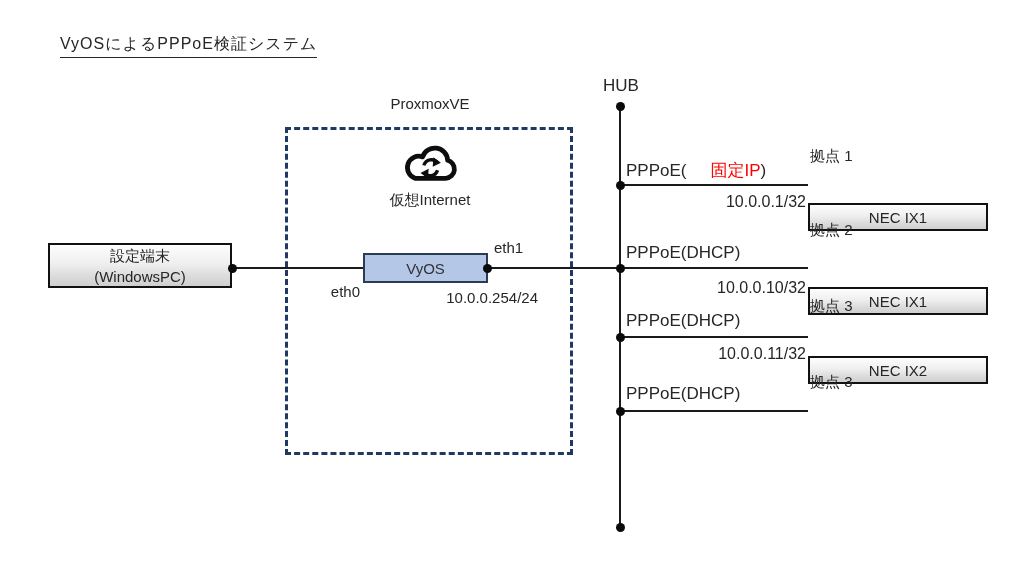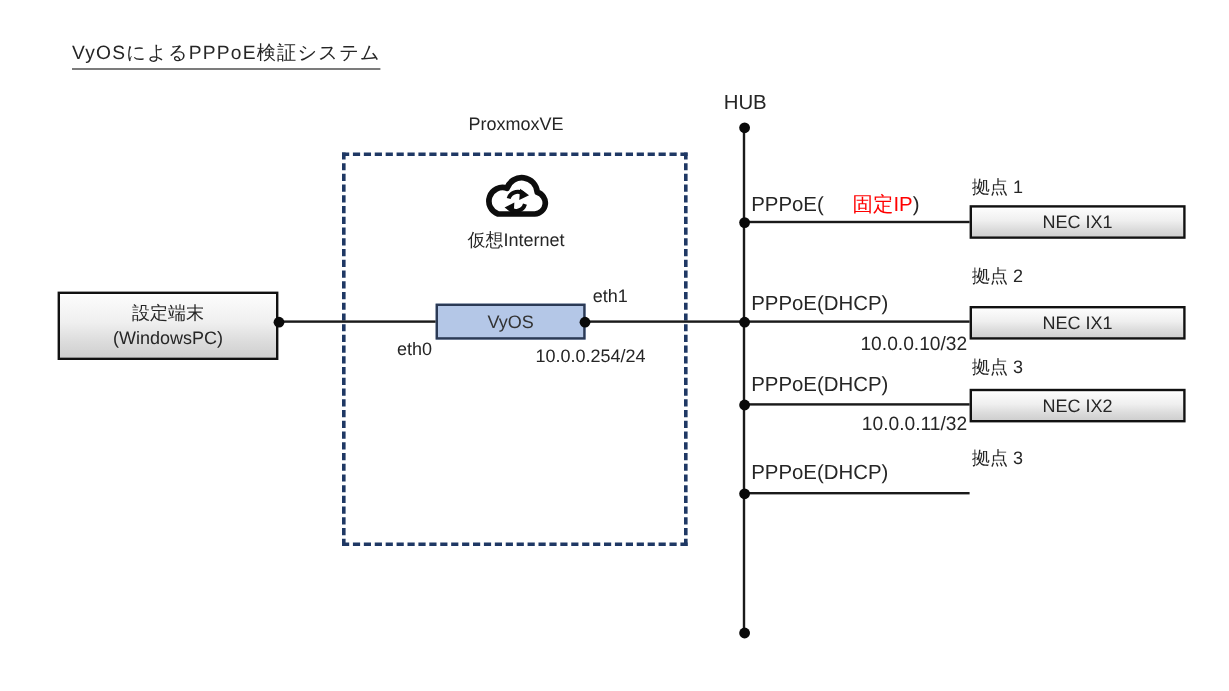--- a/index.html
+++ b/index.html
@@ -31,22 +31,22 @@
   .eth0-label{left:308px;top:239px;width:52px;text-align:right;font-size:15px;margin-top:44px;}
   .eth1-label{left:494px;top:239px;width:60px;font-size:15px;}
   .vyos-ip{left:420px;top:289px;width:118px;text-align:right;font-size:15px;}
   
   .gray-box{
     box-sizing:border-box;border:2px solid #111;
     background:linear-gradient(180deg,#fdfdfd 0%,#efefef 45%,#dcdcdc 75%,#cfcfcf 100%);
     box-shadow:inset 0 1px 0 #ffffff;
     display:flex;align-items:center;justify-content:center;
   }
-  .client-box{left:48px;top:243px;width:184px;height:57px;font-size:15px;text-align:center;line-height:21px;flex-direction:column;}
-  .nec-box{left:808px;width:180px;height:28px;font-size:15px;}
+  .client-box{left:48px;top:243px;width:184px;height:45px;font-size:15px;text-align:center;line-height:21px;flex-direction:column;}
+  .nec-box{left:808px;width:180px;height:28px;font-size:15px;margin-top:32px;}
   
   .hline{height:2px;background:#1a1a1a;}
   .vline{width:2px;background:#1a1a1a;}
   .dot{width:9px;height:9px;border-radius:50%;background:#0a0a0a;}
   
   .hub-label{left:594px;top:76px;width:54px;text-align:center;font-size:17px;}
   .proto{font-size:17px;white-space:nowrap;}
   .proto [data-color="red"]{color:var(--accent-red,#ff0000);margin-left:24px;}
   .ipaddr{left:620px;width:186px;text-align:right;font-size:16px;}
   .site{left:810px;font-size:15px;}
@@ -99,20 +99,21 @@
   <div class="abs dot" style="left:616px;top:264px;"></div>
   <div class="abs dot" style="left:616px;top:333px;"></div>
   <div class="abs dot" style="left:616px;top:407px;"></div>
   <div class="abs dot" style="left:616px;top:523px;"></div>
 
   <div class="abs hub-label">HUB</div>
 
   <div class="abs proto" style="left:626px;top:159px;">
     <span>PPPoE(</span><span data-color="red">固定IP</span><span>)</span>
   </div>
+  <div class="abs ipaddr" style="top:193px;">10.0.0.1/32</div>
   <div class="abs site" style="top:147px;">拠点 1</div>
   <div class="abs gray-box nec-box" style="top:171px;">NEC IX1</div>
 
   <div class="abs proto" style="left:626px;top:243px;">
     <span>PPPoE(</span><span data-color="black">DHCP</span><span>)</span>
   </div>
   <div class="abs ipaddr" style="top:279px;">10.0.0.10/32</div>
   <div class="abs site" style="top:221px;">拠点 2</div>
   <div class="abs gray-box nec-box" style="top:255px;">NEC IX1</div>
 

